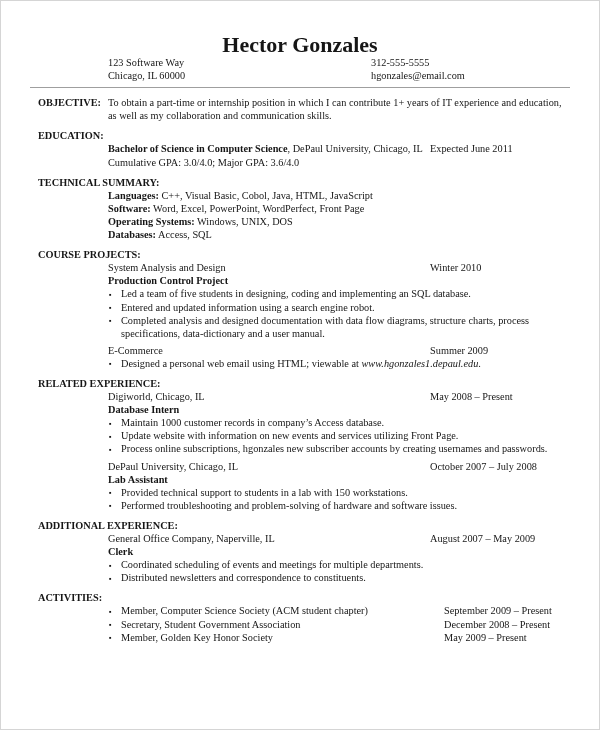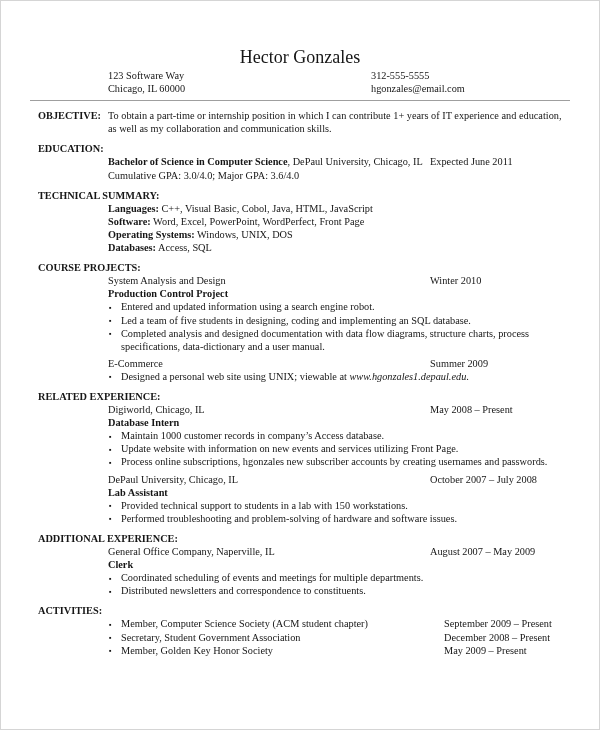--- a/index.html
+++ b/index.html
@@ -5,22 +5,22 @@
   html,body { margin:0; padding:0; background:#ffffff; }
   .page {
     width:600px; height:730px; box-sizing:border-box;
     background:#ffffff;
     border:1px solid #d5d5d5;
     font-family:"Liberation Serif", serif;
     font-size:10.3px; line-height:13.1px; color:#161616;
     overflow:hidden; position:relative;
   }
   .name {
-    text-align:center; font-weight:normal;
-    font-size:18px; line-height:19px; margin-top:47px;
+    text-align:center; font-weight:bold;
+    font-size:22px; line-height:19px; margin-top:34px;
   }
   .contact { display:flex; margin:2px 0 0 107px; }
   .contact-left { width:263px; }
   .rule {
     border:0; border-top:1px solid #9f9f9f;
     margin:5px 29px 0 29px;
   }
   .objective { display:flex; margin:8px 29px 0 37px; }
   .obj-label { font-weight:bold; width:70px; flex-shrink:0; }
   .obj-text { flex:1; }
@@ -92,32 +92,32 @@
   <div class="section">
     <div class="sec-h">COURSE PROJECTS:</div>
     <div class="sec-b">
       <div>
         <div class="rowd">
           <div class="main">System Analysis and Design</div>
           <div class="date">Winter 2010</div>
         </div>
         <div class="bold">Production Control Project</div>
         <ul class="b">
+          <li>Led a team of five students in designing, coding and implementing an SQL database.</li>
           <li>Entered and updated information using a search engine robot.</li>
-          <li>Led a team of five students in designing, coding and implementing an SQL database.</li>
           <li>Completed analysis and designed documentation with data flow diagrams, structure charts, process specifications, data-dictionary and a user manual.</li>
         </ul>
       </div>
       <div class="gap">
         <div class="rowd">
           <div class="main">E-Commerce</div>
           <div class="date">Summer 2009</div>
         </div>
         <ul class="b">
-          <li><span>Designed a personal web site using UNIX; viewable at </span><span class="it">www.hgonzales1.depaul.edu</span><span>.</span></li>
+          <li><span>Designed a personal web email using HTML; viewable at </span><span class="it">www.hgonzales1.depaul.edu</span><span>.</span></li>
         </ul>
       </div>
     </div>
   </div>
 
   <div class="section">
     <div class="sec-h">RELATED EXPERIENCE:</div>
     <div class="sec-b">
       <div>
         <div class="rowd">

